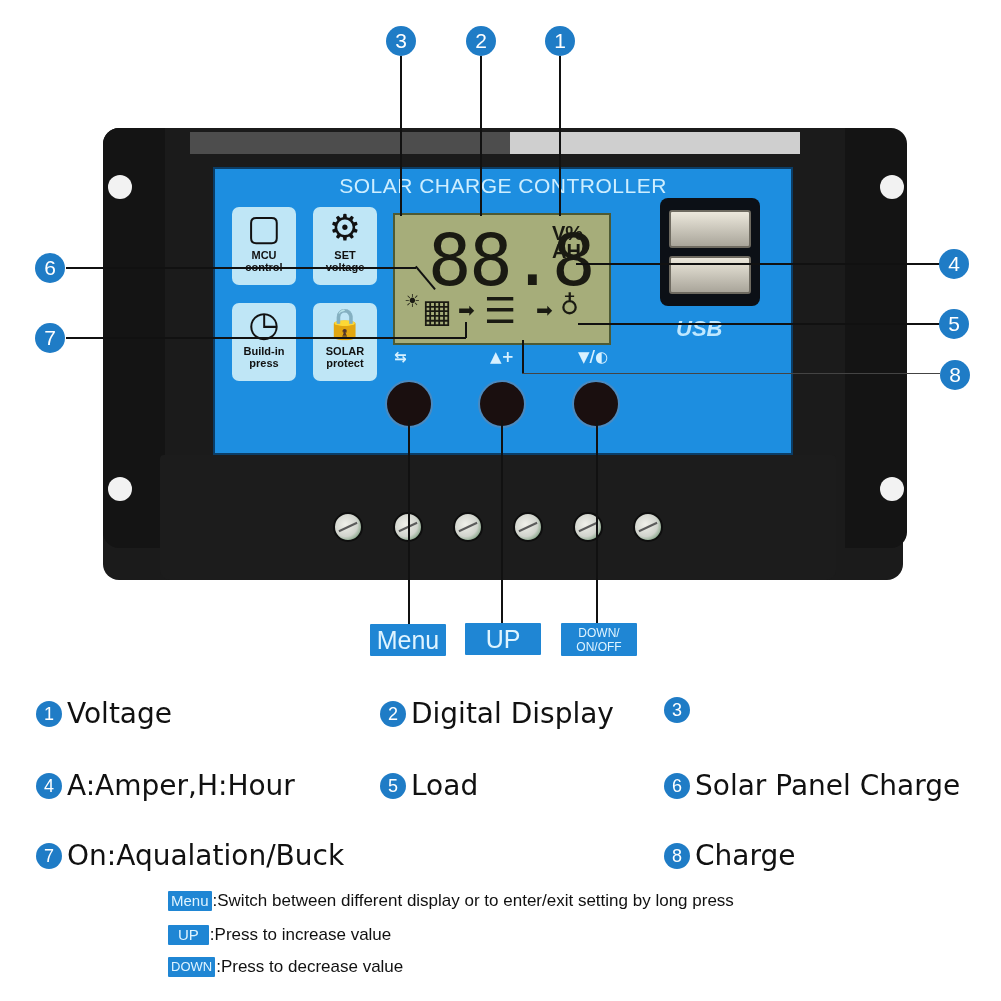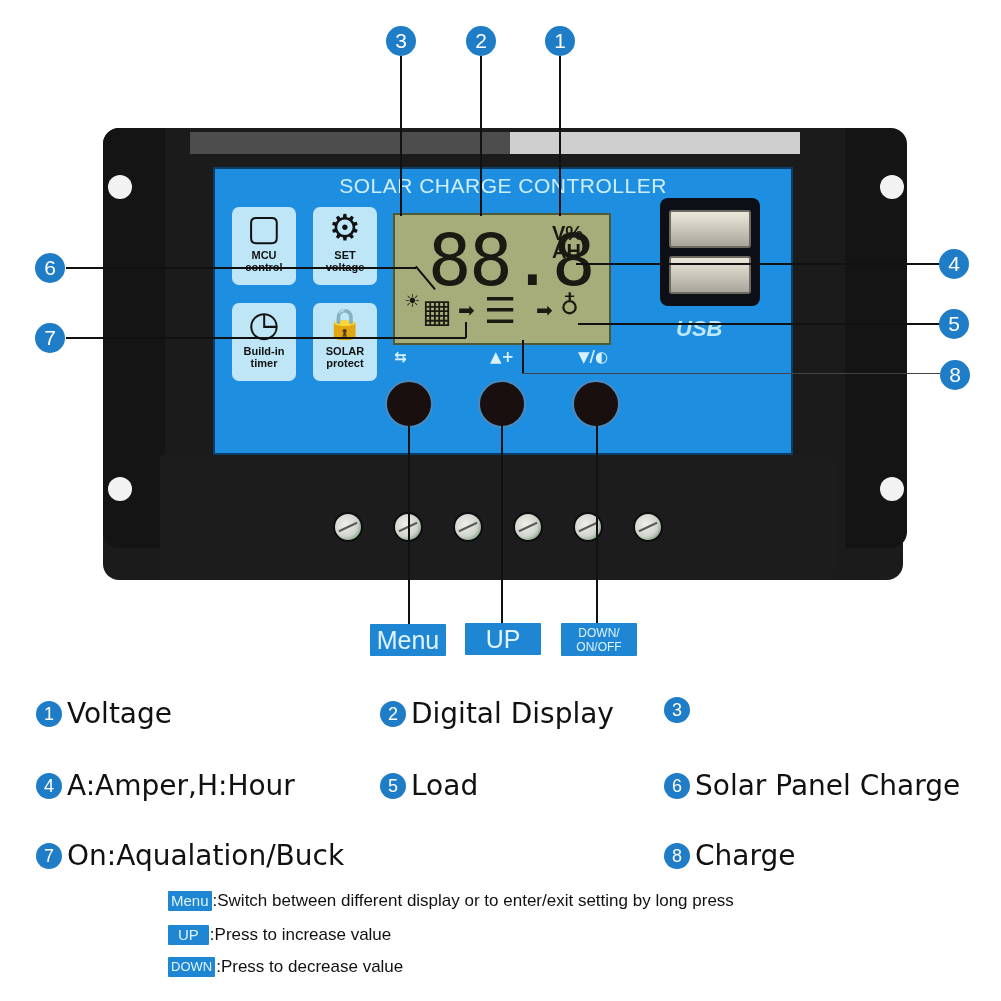--- a/index.html
+++ b/index.html
@@ -71,21 +71,21 @@
   <div class="lbl">control</div>
 </div>
 <div class="abs feat" style="left:313px;top:207px;">
   <div class="ico">⚙</div>
   <div class="lbl">SET</div>
   <div class="lbl">voltage</div>
 </div>
 <div class="abs feat" style="left:232px;top:303px;">
   <div class="ico">◷</div>
   <div class="lbl">Build-in</div>
-  <div class="lbl">timer</div>
+  <div class="lbl">press</div>
 </div>
 <div class="abs feat" style="left:313px;top:303px;">
   <div class="ico" style="font-size:30px;">🔒</div>
   <div class="lbl">SOLAR</div>
   <div class="lbl">protect</div>
 </div>
 
 <div class="abs lcd"></div>
 <div class="abs lcd-digits">88.8</div>
 <div class="abs lcd-unit" style="left:552px;top:222px;">V%</div>

